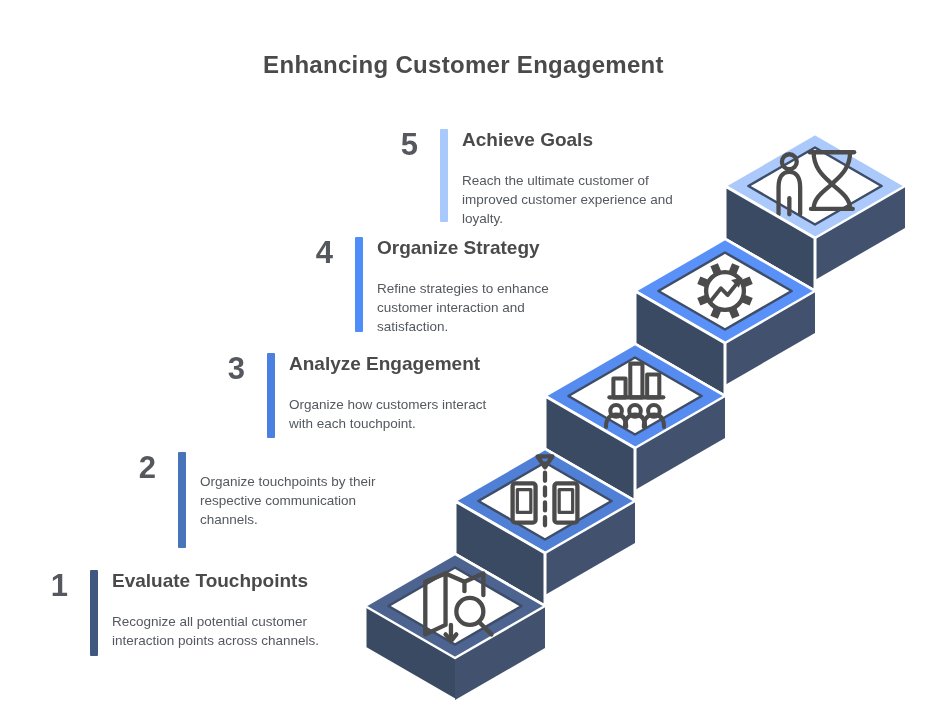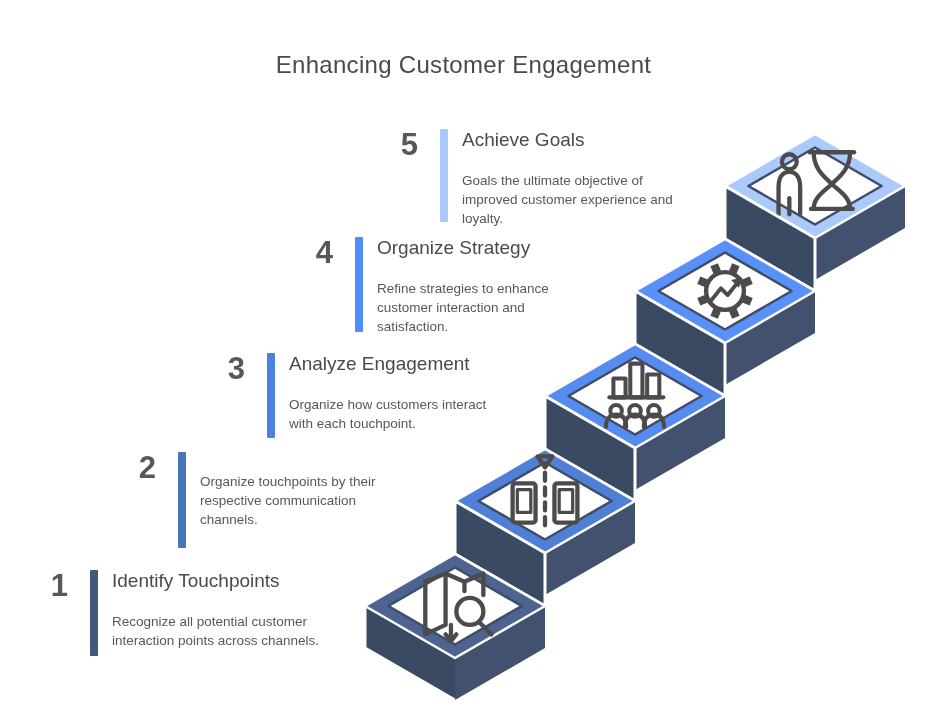--- a/index.html
+++ b/index.html
@@ -3,30 +3,30 @@
 <meta charset="utf-8">
 <style>
   html,body{margin:0;padding:0;background:#ffffff;}
   #canvas{
     position:relative;width:927px;height:720px;overflow:hidden;background:#ffffff;
     font-family:"Liberation Sans","DejaVu Sans",sans-serif;
   }
   #stairs-svg{position:absolute;left:0;top:0;}
   .main-title{
     position:absolute;top:51px;left:0;width:927px;text-align:center;
-    font-size:24px;font-weight:normal;color:#4a4a4a;letter-spacing:0.3px;
+    font-size:24px;font-weight:bold;color:#4a4a4a;letter-spacing:0.3px;
   }
   .step-block{position:absolute;display:flex;align-items:flex-start;}
   .num{
     width:46px;margin-right:22px;text-align:right;
     font-size:31px;line-height:32px;font-weight:bold;color:#55585e;
   }
   .bar{width:8px;border-radius:1px;flex:none;}
   .texts{margin-left:14px;}
-  .step-title{font-size:19px;line-height:22px;font-weight:normal;color:#4a4a4a;}
+  .step-title{font-size:19px;line-height:22px;font-weight:bold;color:#4a4a4a;}
   .step-desc{font-size:13.5px;line-height:19px;color:#54585f;margin-top:20px;}
   .s1{left:22px;top:570px;}  .s1 .bar{height:86px;} .s1 .step-desc{width:232px;}
   .s2{left:110px;top:452px;} .s2 .bar{height:96px;} .s2 .step-desc{width:198px;}
   .s3{left:199px;top:353px;} .s3 .bar{height:85px;} .s3 .step-desc{width:212px;}
   .s4{left:287px;top:237px;} .s4 .bar{height:95px;} .s4 .step-desc{width:194px;}
   .s5{left:372px;top:129px;} .s5 .bar{height:93px;} .s5 .step-desc{width:224px;}
 </style>
 </head>
 <body>
 
@@ -127,21 +127,21 @@
         </g>
       </g>
     </svg>
 
   <div class="main-title">Enhancing Customer Engagement</div>
 
   <div class="step-block s1">
     <div class="num">1</div>
     <div class="bar" style="background: rgb(64, 88, 127);"></div>
     <div class="texts">
-      <div class="step-title">Identify Touchpoints</div>
+      <div class="step-title">Evaluate Touchpoints</div>
       <div class="step-desc">Recognize all potential customer interaction points across channels.</div>
     </div>
   </div>
 
   <div class="step-block s2">
     <div class="num">2</div>
     <div class="bar" style="background: rgb(74, 116, 186);"></div>
     <div class="texts">
       <div class="step-desc">Organize touchpoints by their respective communication channels.</div>
     </div>
@@ -163,17 +163,17 @@
       <div class="step-title">Organize Strategy</div>
       <div class="step-desc">Refine strategies to enhance customer interaction and satisfaction.</div>
     </div>
   </div>
 
   <div class="step-block s5">
     <div class="num">5</div>
     <div class="bar" style="background: rgb(169, 200, 251);"></div>
     <div class="texts">
       <div class="step-title">Achieve Goals</div>
-      <div class="step-desc">Goals the ultimate objective of improved customer experience and loyalty.</div>
+      <div class="step-desc">Reach the ultimate customer of improved customer experience and loyalty.</div>
     </div>
   </div>
 
 </div>
 
 </body></html>

